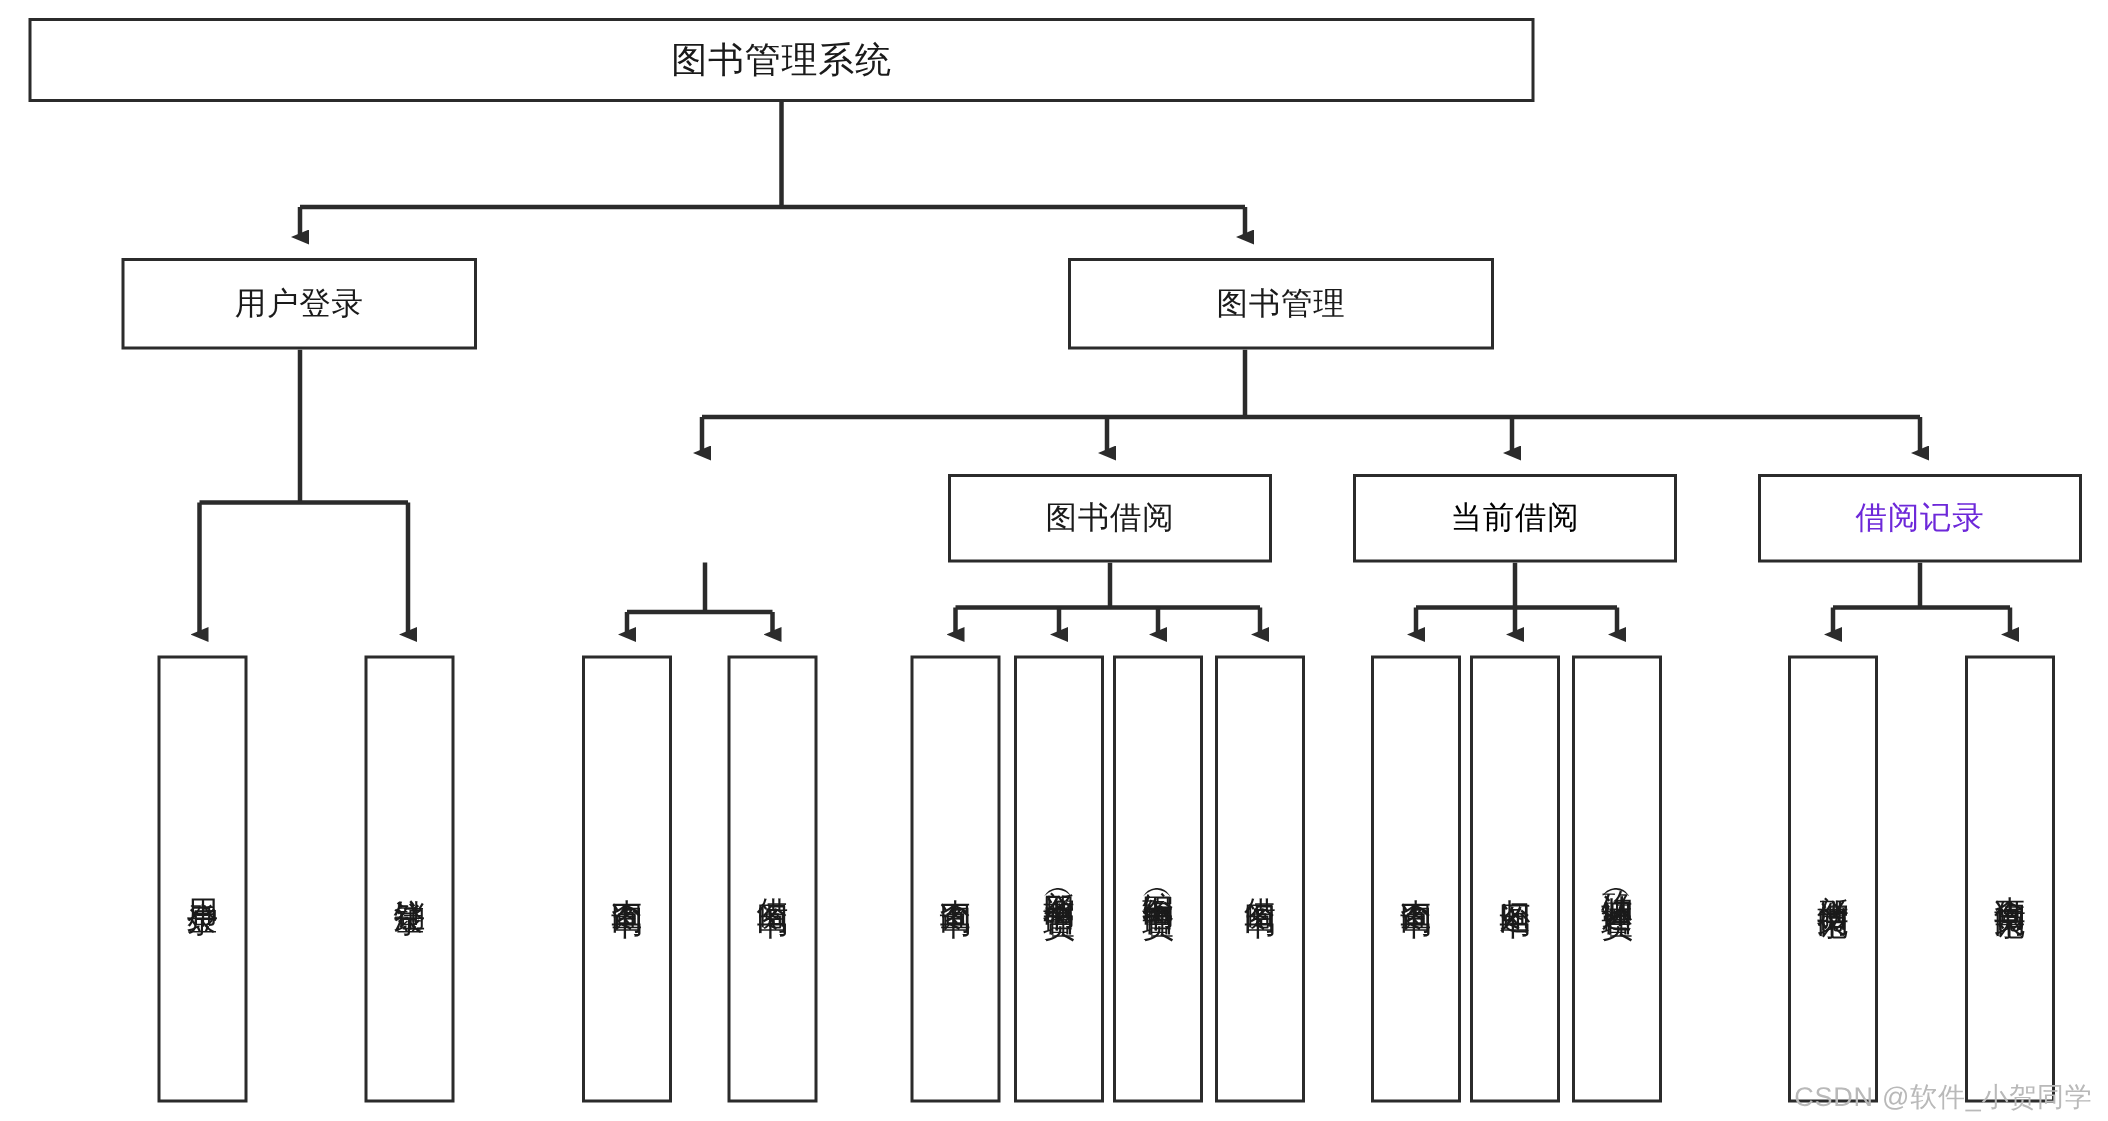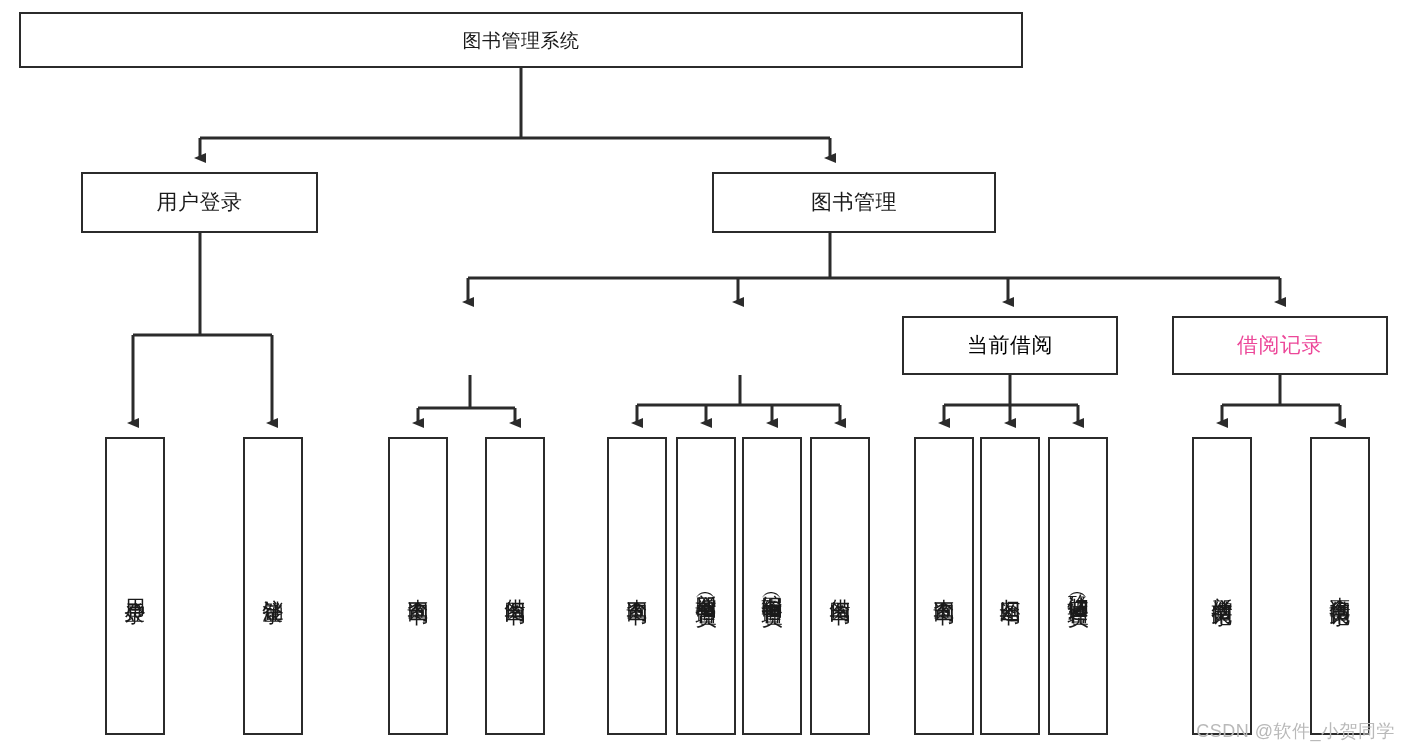--- a/index.html
+++ b/index.html
@@ -41,21 +41,21 @@
     text-align: center;
     line-height: 1.18;
     white-space: nowrap;
   }
   
   .node.horiz .label {
     font-size: 21px;
     letter-spacing: 0.5px;
   }
   .node.root .label {
-    font-size: 19px;
+    font-size: 24px;
   }
   
   .node.vert {
     align-items: center;
     justify-content: center;
   }
   .node.vert .label {
     writing-mode: vertical-rl;
     text-orientation: upright;
     font-size: 21px;
@@ -135,24 +135,27 @@
     <span class="label">图书管理系统</span>
   </div>
 
   <div class="node horiz" style="left: 81px; top: 172px; width: 237px; height: 61px; border-color: rgb(43, 43, 43); color: rgb(26, 26, 26);">
     <span class="label">用户登录</span>
   </div>
   <div class="node horiz" style="left: 712px; top: 172px; width: 284px; height: 61px; border-color: rgb(43, 43, 43); color: rgb(26, 26, 26);">
     <span class="label">图书管理</span>
   </div>
 
+  <div class="node horiz" style="left: 632px; top: 316px; width: 216px; height: 59px; border-color: rgb(43, 43, 43); color: rgb(26, 26, 26);">
+    <span class="label">图书借阅</span>
+  </div>
   <div class="node horiz" style="left: 902px; top: 316px; width: 216px; height: 59px; border-color: rgb(43, 43, 43); color: #000000;">
     <span class="label">当前借阅</span>
   </div>
-  <div class="node horiz" style="left: 1172px; top: 316px; width: 216px; height: 59px; border-color: rgb(43, 43, 43); color: #ec4899; align-items: center;">
+  <div class="node horiz" style="left: 1172px; top: 316px; width: 216px; height: 59px; border-color: rgb(43, 43, 43); color: #6d28d9; align-items: center;">
     <span class="label">借阅记录</span>
   </div>
 
   <div class="node vert" style="left: 105px; top: 437px; width: 60px; height: 298px; border-color: rgb(43, 43, 43); color: rgb(26, 26, 26);">
     <span class="label">用户登录</span>
   </div>
   <div class="node vert" style="left: 243px; top: 437px; width: 60px; height: 298px; border-color: rgb(43, 43, 43); color: rgb(26, 26, 26);">
     <span class="label">注销登录</span>
   </div>
   <div class="node vert" style="left: 388px; top: 437px; width: 60px; height: 298px; border-color: rgb(43, 43, 43); color: rgb(26, 26, 26);">

